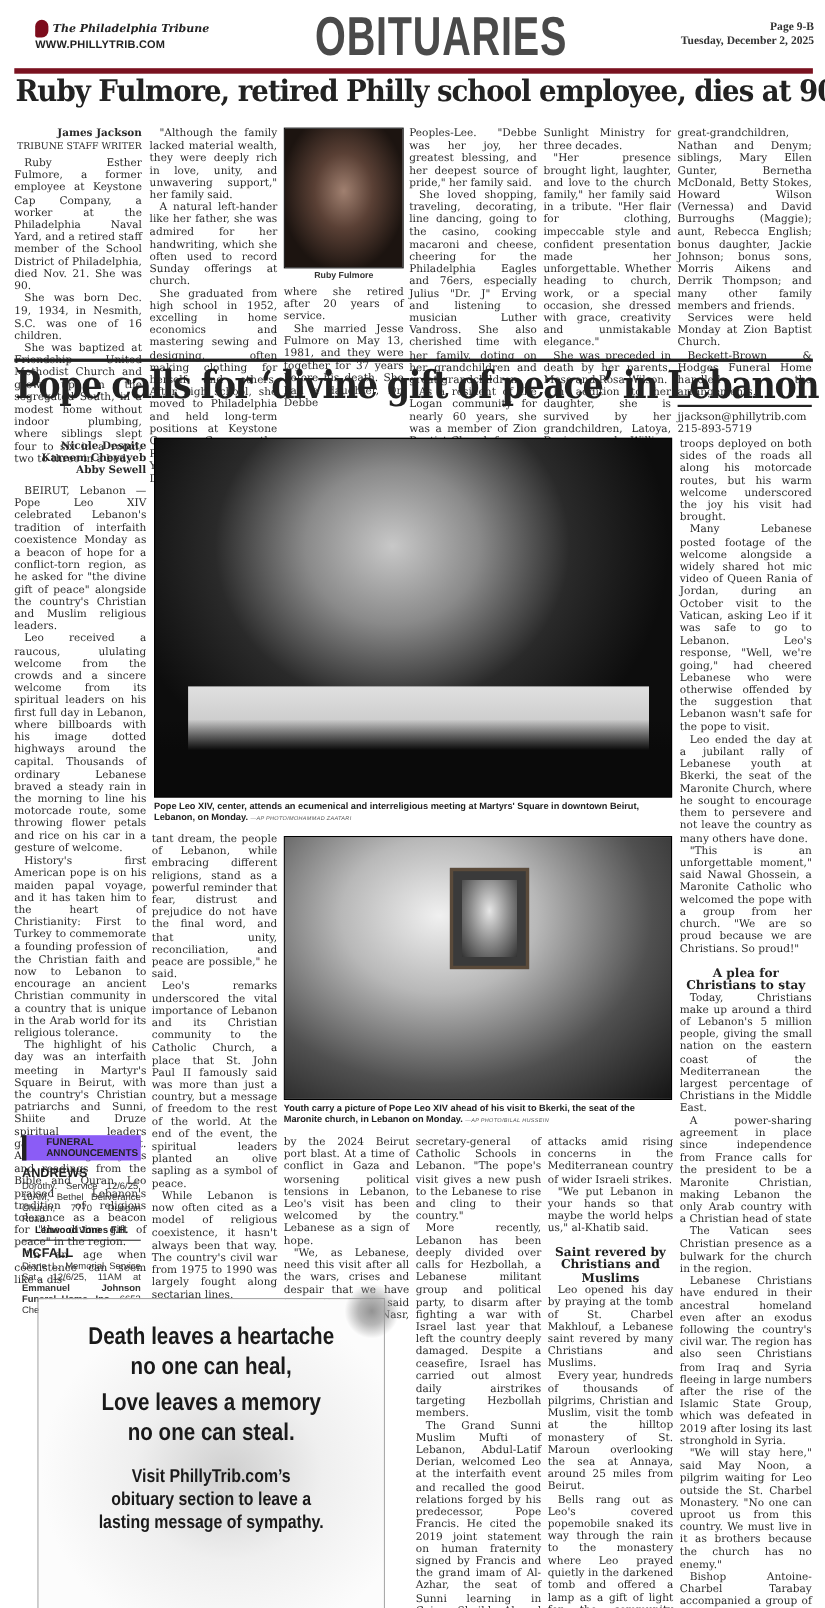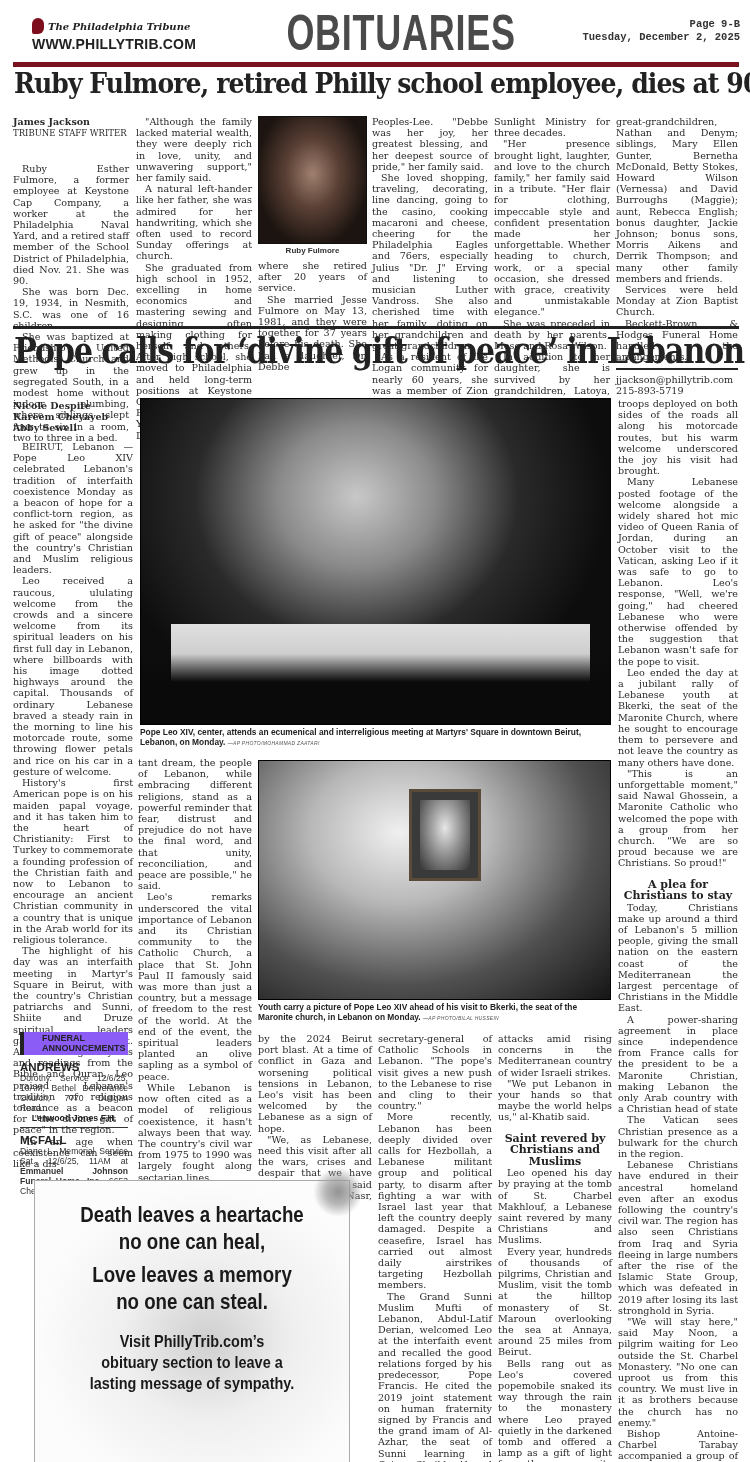--- a/index.html
+++ b/index.html
@@ -2,28 +2,28 @@
 <html><head>
 <meta charset="utf-8">
 <style>
 *{box-sizing:border-box;margin:0;padding:0}
 body{width:750px;height:1462px;background:#fff;position:relative;overflow:hidden;font-family:"DejaVu Serif",serif;color:#222}
 .abs{position:absolute}
 .masthead-logo{left:32px;top:18px;width:170px}
 .logo-row{display:flex;align-items:center;gap:4px}
 .logo-mark{width:12px;height:16px;background:#7d0c1c;border-radius:6px 6px 6px 2px}
 .logo-name{font-family:"DejaVu Serif",serif;font-size:10px;font-style:italic;font-weight:bold;color:#222}
-.logo-url{font-family:"Liberation Sans",sans-serif;font-size:14px;font-weight:bold;color:#222;margin-top:2px;letter-spacing:0.2px}
+.logo-url{font-family:"Liberation Sans",sans-serif;font-size:10px;font-weight:bold;color:#222;margin-top:2px;letter-spacing:0.2px}
 .section-title{left:250px;top:4px;width:260px;text-align:center;font-family:"Liberation Sans",sans-serif;font-weight:bold;font-size:50px;color:#4a4a4a;transform:scaleX(0.72);transform-origin:center top;letter-spacing:1px}
-.page-info{right:10px;top:18px;text-align:right;font-family:Liberation Mono, monospace;font-size:10.5px;font-weight:bold;color:#333;line-height:13px}
+.page-info{right:10px;top:18px;text-align:right;font-family:Liberation Serif, serif;font-size:10.5px;font-weight:bold;color:#333;line-height:13px}
 .redrule{left:13px;top:62px;width:726px;height:5px;background:#7a1220}
 .headline1{left:14px;top:68px;width:726px;font-family:"DejaVu Serif",serif;font-weight:bold;font-size:27px;letter-spacing:-1px;color:#222;white-space:nowrap;transform:scaleX(0.93);transform-origin:left top}
 .col{font-size:9.6px;line-height:11.2px;text-align:justify;color:#2a2a2a}
 .col p{text-indent:9px}
-.byline{text-align:left;font-size:9.5px;line-height:11px}
+.byline{text-align:right;font-size:9.5px;line-height:11px}
 .byline b{font-weight:bold}
 .photo-ruby{left:258px;top:116px;width:109px;height:128px;background:radial-gradient(ellipse at 50% 45%,#a08070 0%,#5a4035 35%,#1c1410 75%);border:1px solid #111}
 .photo-caption{font-family:"Liberation Sans",sans-serif;font-size:8px;font-weight:bold;text-align:center;color:#333}
 .sig-rule{height:1.5px;background:#222;margin:6px 0 4px}
 .blackrule{left:13px;top:326px;width:726px;height:3px;background:#222}
 .headline2{left:14px;top:330px;width:726px;font-family:"DejaVu Serif",serif;font-weight:bold;font-size:35px;letter-spacing:-1.5px;color:#222;white-space:nowrap;transform:scaleX(0.87);transform-origin:left top}
 .photo-pope{left:140px;top:398px;width:471px;height:327px;background:
 radial-gradient(ellipse at 46% 30%,#c8c8c8 0%,#8a8a8a 22%,#2a2a2a 45%,#0d0d0d 70%),#111;border:1px solid #000;overflow:hidden}
 .stage{position:absolute;left:30px;right:20px;top:225px;height:60px;background:linear-gradient(#e0e0e0,#bcbcbc)}
 .crowd{position:absolute;left:0;right:0;bottom:0;height:70px;background:linear-gradient(transparent,#0a0a0a 40%)}
@@ -63,21 +63,21 @@
 </div>
 <div class="abs redrule"></div>
 
 <h1 class="abs headline1">Ruby Fulmore, retired Philly school employee, dies at 90</h1>
 
 <div class="abs col" style="left:13px;top:116px;width:116px">
   <div class="byline">
     <b>James Jackson</b><br>
     <span style="font-size:8.5px">TRIBUNE STAFF WRITER</span>
   </div>
-  <p style="margin-top:24px">Ruby Esther Fulmore, a former employee at Keystone Cap Company, a worker at the Philadelphia Naval Yard, and a retired staff member of the School District of Philadelphia, died Nov. 21. She was 90.</p>
+  <p style="margin-top:4px">Ruby Esther Fulmore, a former employee at Keystone Cap Company, a worker at the Philadelphia Naval Yard, and a retired staff member of the School District of Philadelphia, died Nov. 21. She was 90.</p>
   <p>She was born Dec. 19, 1934, in Nesmith, S.C. was one of 16 children.</p>
   <p>She was baptized at Friendship United Methodist Church and grew up in the segregated South, in a modest home without indoor plumbing, where siblings slept four to six in a room, two to three in a bed.</p>
 </div>
 <div class="abs col" style="left:136px;top:116px;width:116px">
   <p>"Although the family lacked material wealth, they were deeply rich in love, unity, and unwavering support," her family said.</p>
   <p>A natural left-hander like her father, she was admired for her handwriting, which she often used to record Sunday offerings at church.</p>
   <p>She graduated from high school in 1952, excelling in home economics and mastering sewing and designing, often making clothing for herself and others. After high school, she moved to Philadelphia and held long-term positions at Keystone Cap Co., the Philadelphia Naval Yard and the School District of Philadelphia,</p>
 </div>
 <div class="abs photo-ruby"></div>
 <div class="abs photo-caption" style="left:258px;top:246px;width:109px">Ruby Fulmore</div>

